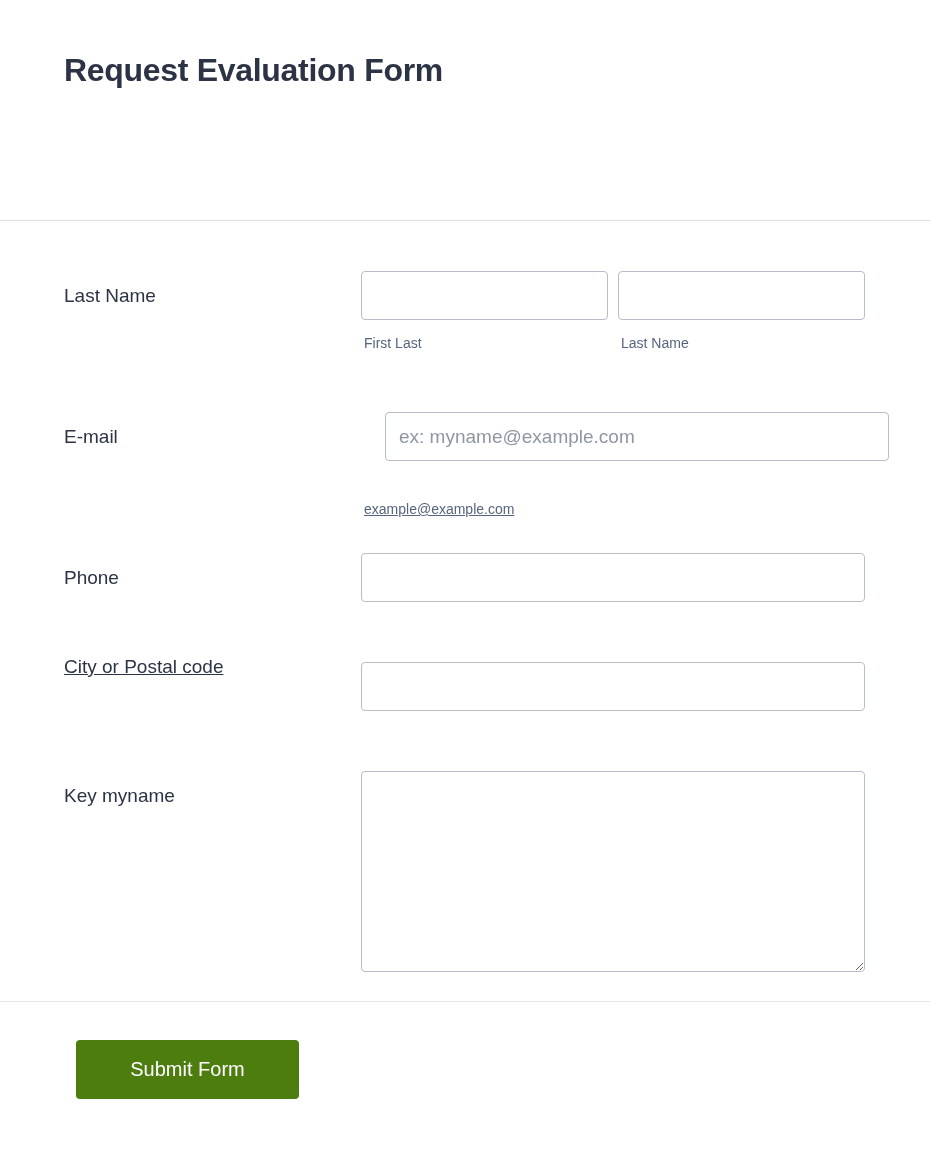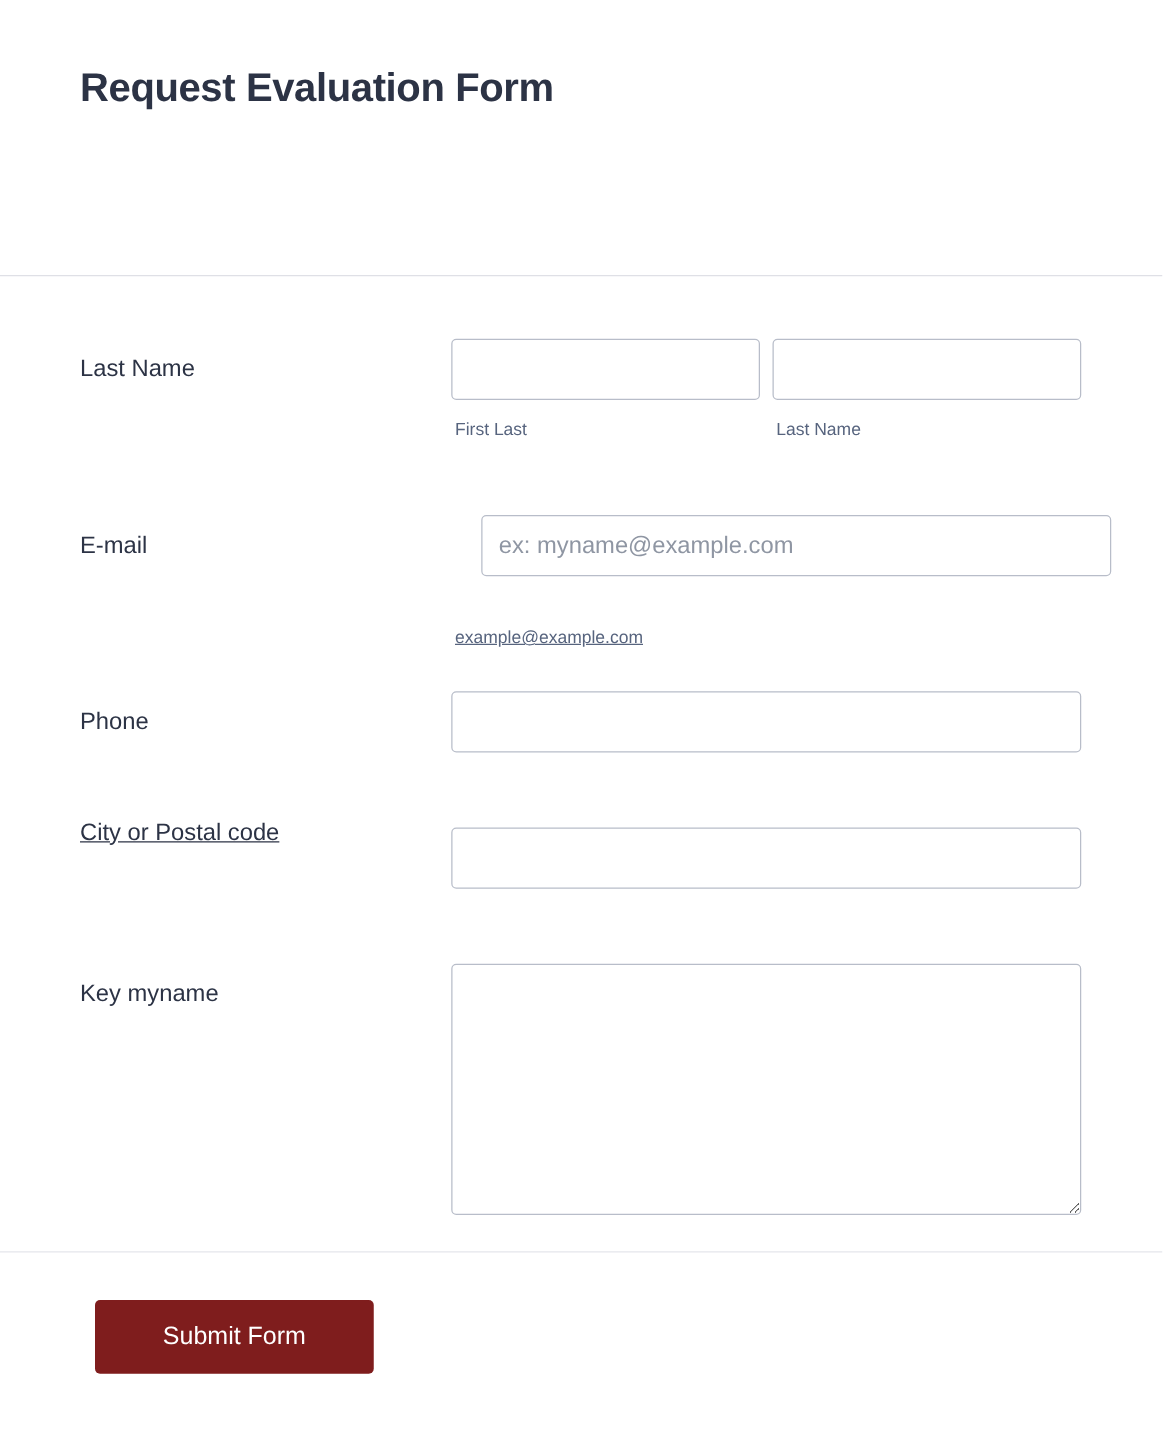--- a/index.html
+++ b/index.html
@@ -13,21 +13,21 @@
   .row-label { position: absolute; left: 64px; font-size: 19px; color: #2c3345; white-space: nowrap; }
 
   .input { position: absolute; height: 49px; border: 1px solid #b8bdc9; border-radius: 4px; background: #fff;
            font-family: "Liberation Sans", sans-serif; font-size: 19px; color: #2c3345; padding: 0 13px; outline: none; }
   .input::placeholder { color: #8f96a3; }
   textarea.input { resize: both; padding: 10px 13px; }
 
   .sublabel { position: absolute; font-size: 14px; color: #57647e; white-space: nowrap; }
 
   .footer-divider { position: absolute; left: 0; top: 1001px; width: 930px; height: 1px; background: #e5e6ec; }
-  .submit { position: absolute; left: 76px; top: 1040px; width: 223px; height: 59px; background: #7f1d1d; border: none;
+  .submit { position: absolute; left: 76px; top: 1040px; width: 223px; height: 59px; background: #4d7c0f; border: none;
             border-radius: 4px; color: #ffffff; font-family: "Liberation Sans", sans-serif; font-size: 20px; cursor: pointer; }
 </style>
 </head>
 <body>
 
 <div class="header">
   <h1 class="title">Request Evaluation Form</h1>
 </div>
 
 <label class="row-label" style="top:285px;">Last Name</label>

